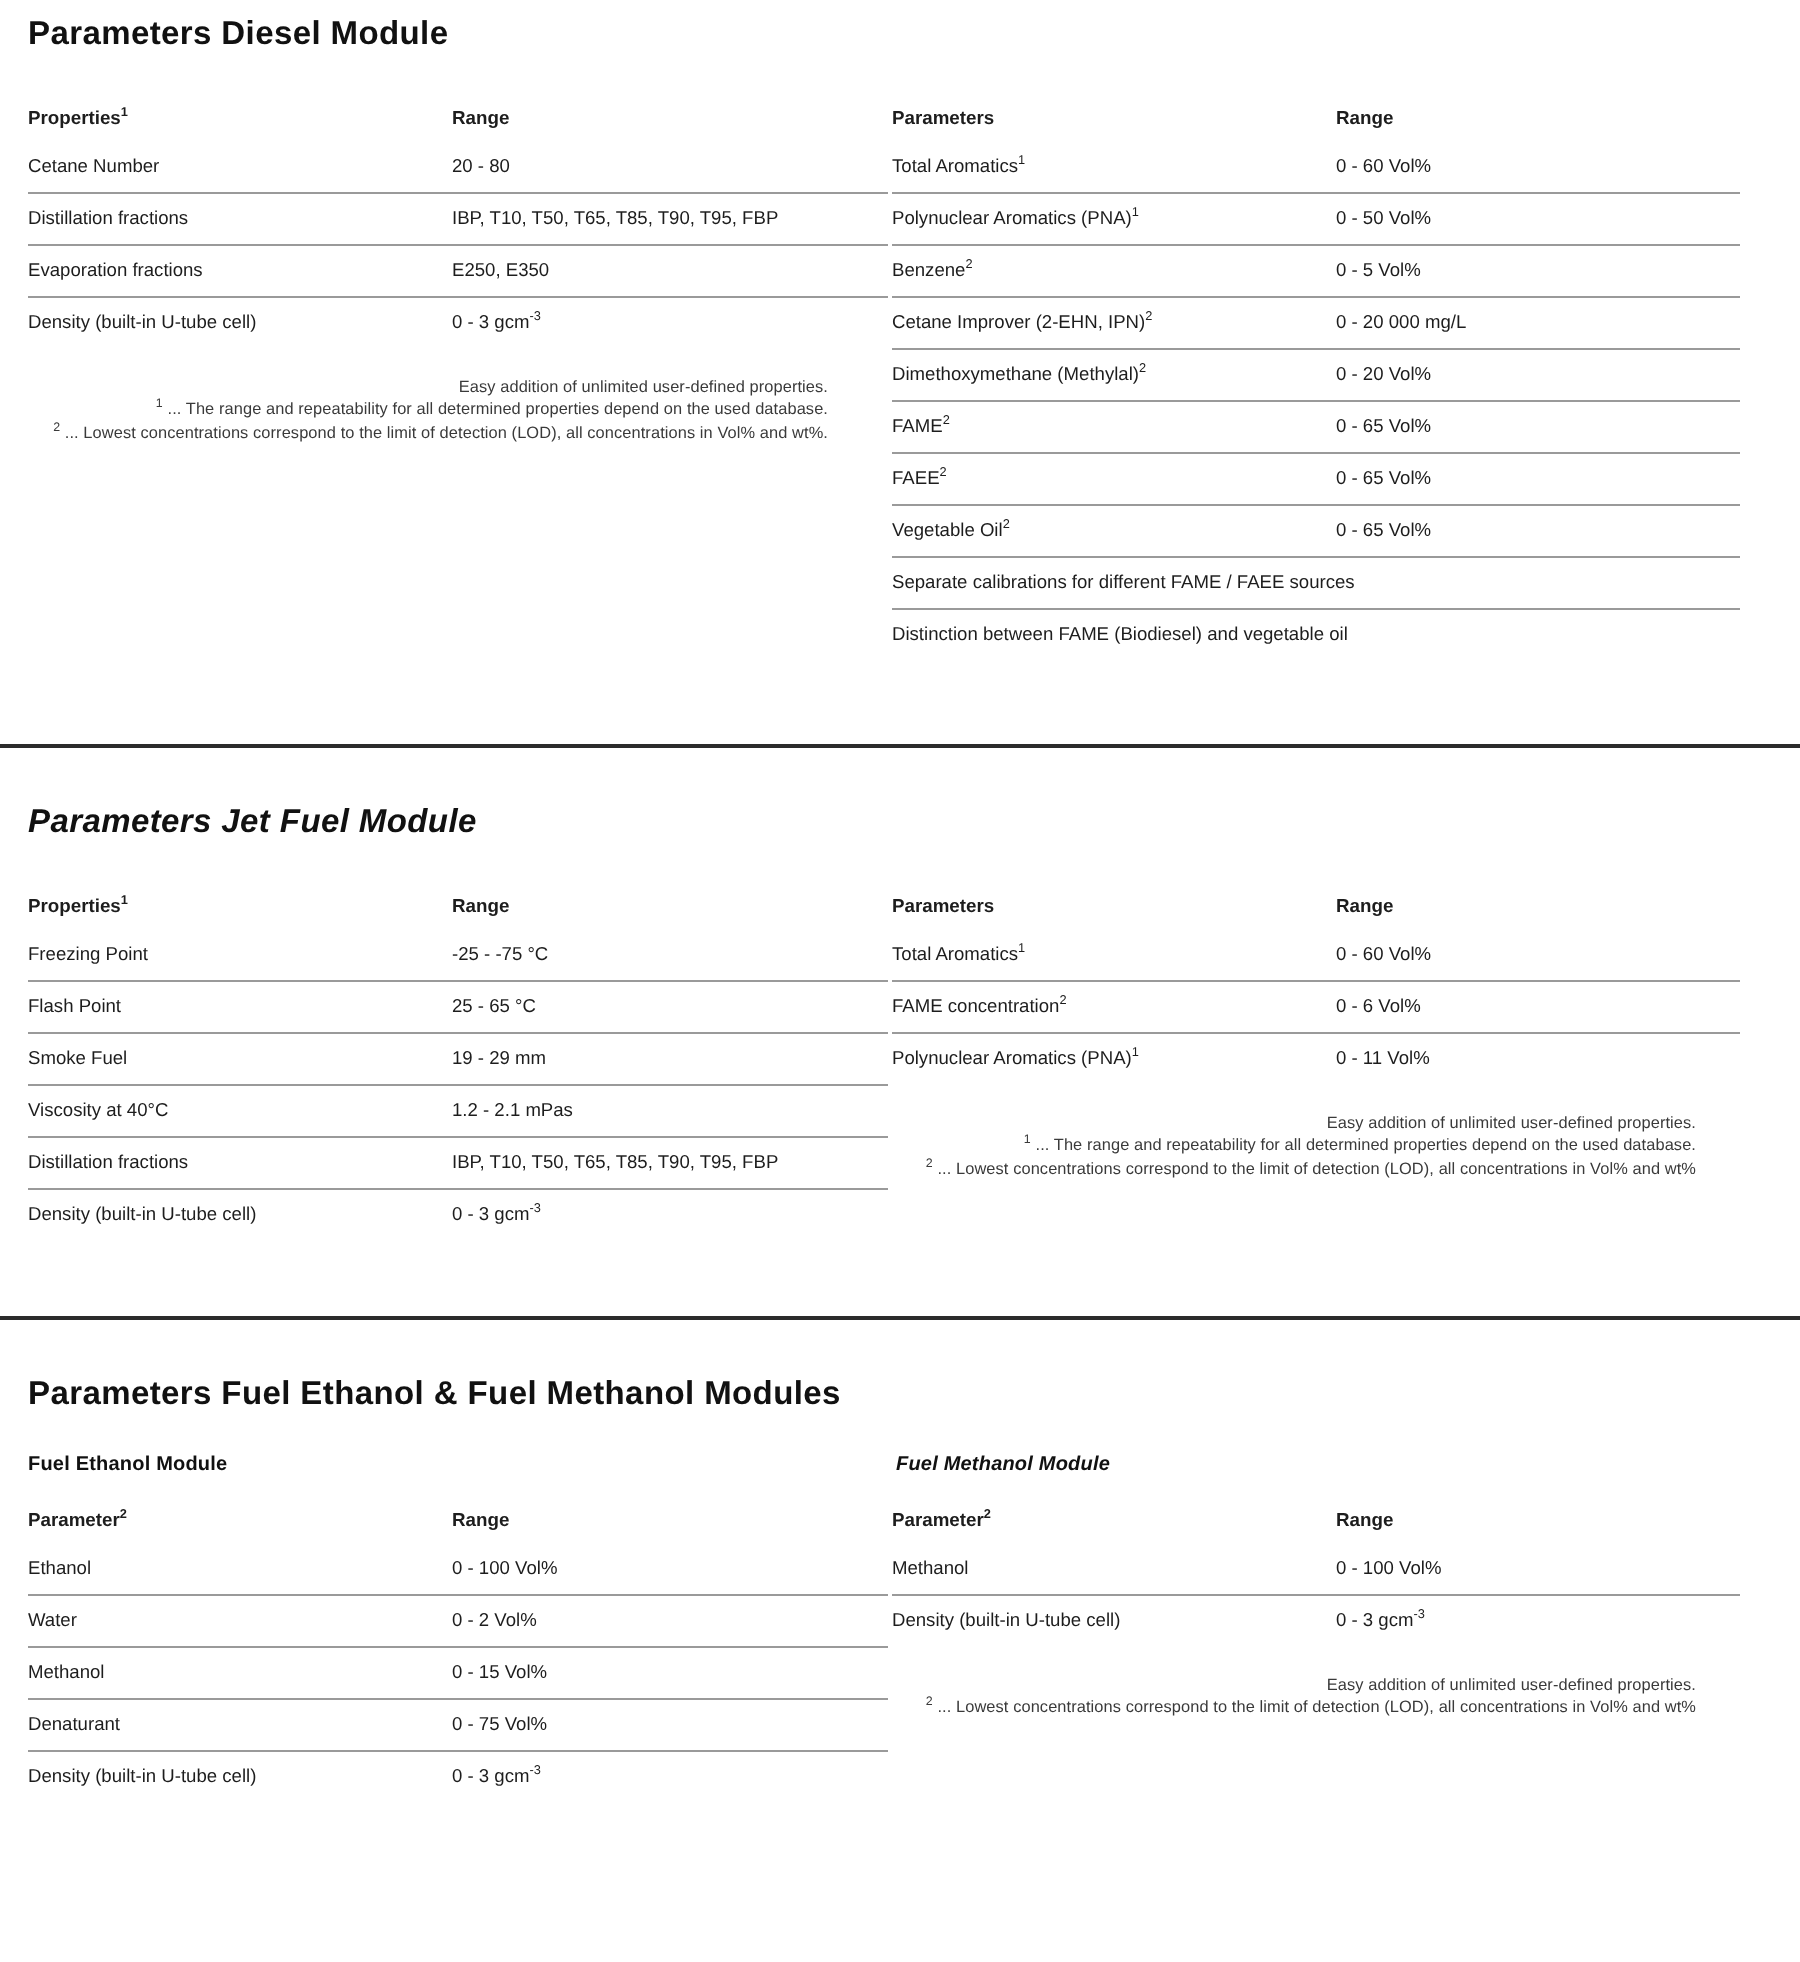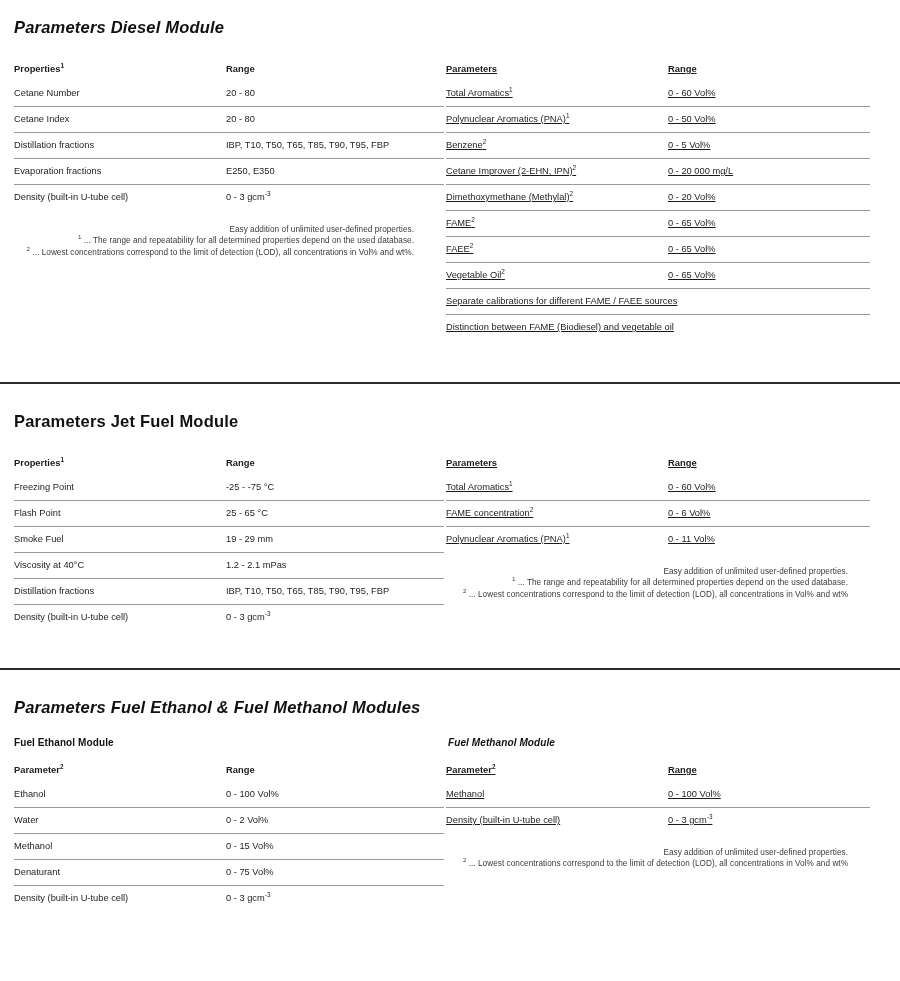--- a/index.html
+++ b/index.html
@@ -67,21 +67,21 @@
     box-sizing: border-box;
   }
 
   
   table.ptable {
     border-collapse: collapse;
     width: 100%;
     table-layout: fixed;
   }
   table.ptable.left-tbl { width: 430px; }
-  table.ptable.right-tbl { width: 424px; text-decoration: underline; }
+  table.ptable.right-tbl { width: 424px; }
 
   table.ptable th,
   table.ptable td {
     text-align: left;
     vertical-align: middle;
     font-size: 9.3px;
     padding: 0;
     height: 25px;
     line-height: 25px;
     color: #1d1d1d;
@@ -121,39 +121,35 @@
   }
   .footnote .fn-line { display: block; white-space: normal; text-align: right; }
   .footnote sup { font-size: 6.2px; }
 </style>
 </head>
 <body>
 
 <div class="page">
   <div id="sections-root">
       <div class="section">
-        <h2 class="section-title" style="padding-top: 18px; padding-bottom: 0px; font-style: italic;">Parameters Diesel Module</h2>
+        <h2 class="section-title" style="padding-top: 8px; padding-bottom: 0px;">Parameters Diesel Module</h2>
         <div class="cols">
           <div class="col-left" style="padding-top: 20px;">
             <table class="ptable left-tbl">
               <colgroup>
                 <col class="c-name">
                 <col class="c-range">
               </colgroup>
               <tbody>
                 <tr>
                   <th>Properties<sup>1</sup></th>
                   <th>Range</th>
                 </tr>
                 <tr>
                   <td>Cetane Number</td>
-                  <td>20 - 80</td>
-                </tr>
-                <tr class="rowline">
-                  <td>Cetane Index</td>
                   <td>20 - 80</td>
                 </tr>
                 <tr class="rowline">
                   <td>Distillation fractions</td>
                   <td>IBP, T10, T50, T65, T85, T90, T95, FBP</td>
                 </tr>
                 <tr class="rowline">
                   <td>Evaporation fractions</td>
                   <td>E250, E350</td>
                 </tr>
@@ -218,21 +214,21 @@
                 <tr class="rowline">
                   <td class="span-cell" colspan="2">Distinction between FAME (Biodiesel) and vegetable oil</td>
                 </tr>
               </tbody>
             </table>
           </div>
         </div>
       </div>
       <div class="section">
         <div class="section-rule" style="margin-top: 42px;"></div>
-        <h2 class="section-title" style="padding-top: 28px; padding-bottom: 0px;">Parameters Jet Fuel Module</h2>
+        <h2 class="section-title" style="padding-top: 28px; padding-bottom: 0px; font-style: italic;">Parameters Jet Fuel Module</h2>
         <div class="cols">
           <div class="col-left" style="padding-top: 20px;">
             <table class="ptable left-tbl">
               <colgroup>
                 <col class="c-name">
                 <col class="c-range">
               </colgroup>
               <tbody>
                 <tr>
                   <th>Properties<sup>1</sup></th>
@@ -293,21 +289,21 @@
             <div class="footnote" style="margin-top: 14px; padding-left: 2px;">
               <span class="fn-line">Easy addition of unlimited user-defined properties.</span>
               <span class="fn-line"><sup>1</sup> ... The range and repeatability for all determined properties depend on the used database.</span>
               <span class="fn-line"><sup>2</sup> ... Lowest concentrations correspond to the limit of detection (LOD), all concentrations in Vol% and wt%</span>
             </div>
           </div>
         </div>
       </div>
       <div class="section">
         <div class="section-rule" style="margin-top: 38px;"></div>
-        <h2 class="section-title" style="padding-top: 28px; padding-bottom: 0px; font-style: italic;">Parameters Fuel Ethanol &amp; Fuel Methanol Modules</h2>
+        <h2 class="section-title" style="padding-top: 28px; padding-bottom: 0px;">Parameters Fuel Ethanol &amp; Fuel Methanol Modules</h2>
         <div class="cols">
           <div class="col-left">
             <h3 class="sub-title" style="margin: 20px 0px 10px;">Fuel Ethanol Module</h3>
             <table class="ptable left-tbl">
               <colgroup>
                 <col class="c-name">
                 <col class="c-range">
               </colgroup>
               <tbody>
                 <tr>

